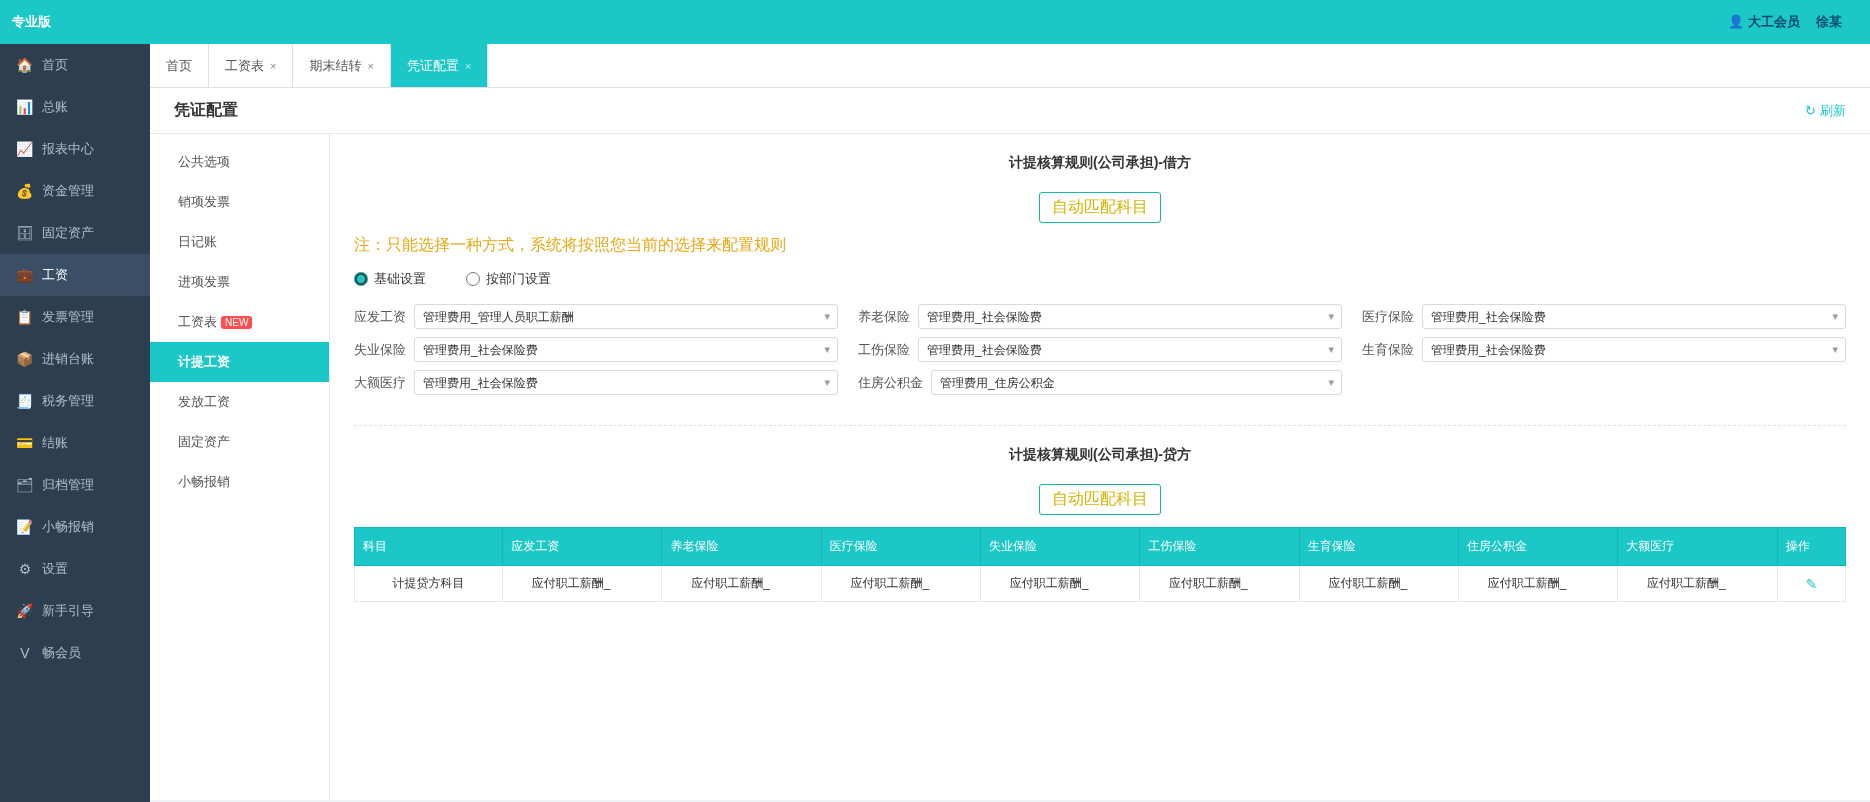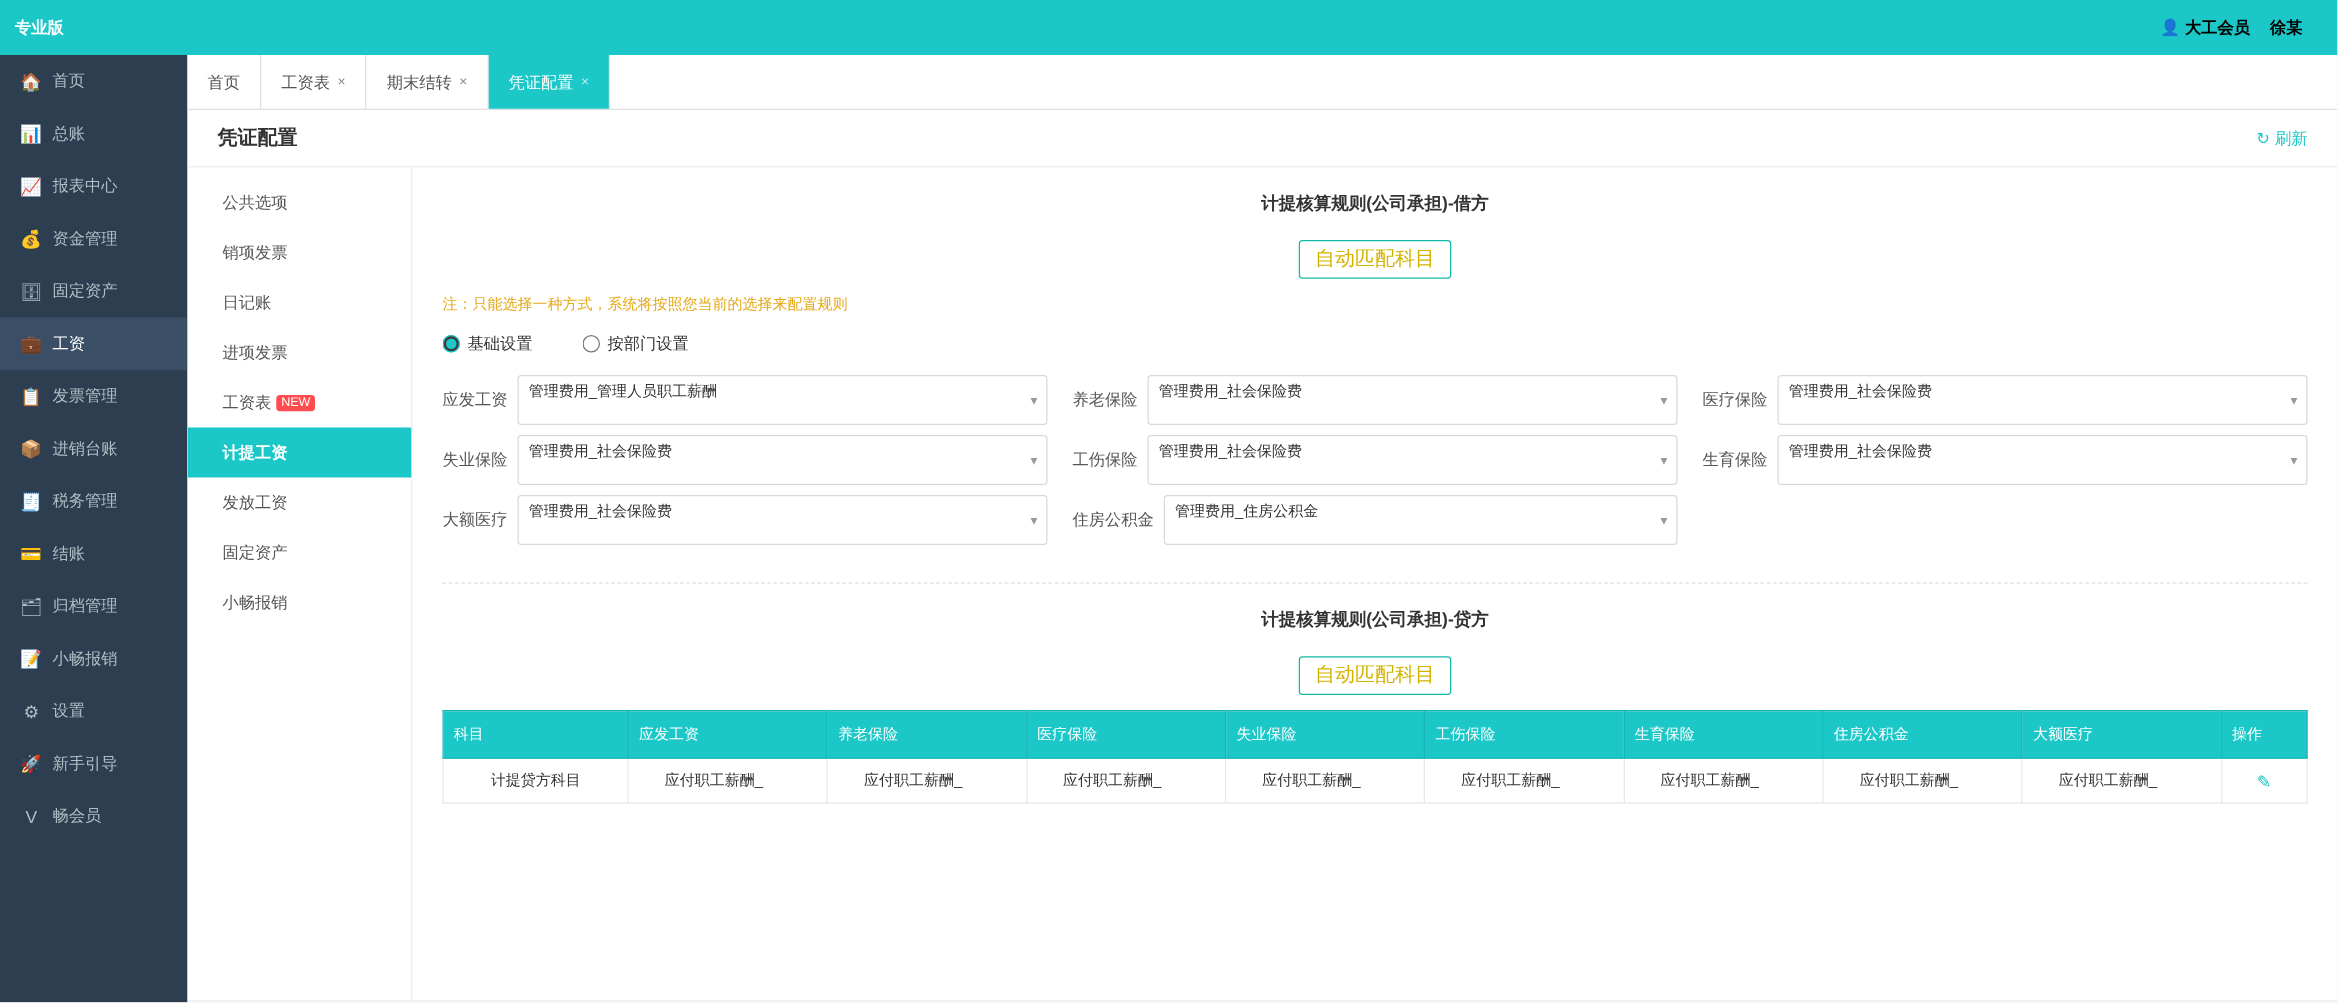--- a/index.html
+++ b/index.html
@@ -177,21 +177,21 @@
     .section-title {
       font-size: 14px;
       font-weight: bold;
       color: #333;
       margin-bottom: 12px;
       padding-bottom: 8px;
     }
 
     .section-note {
       color: #e6a817;
-      font-size: 12px;
+      font-size: 16px;
       margin-bottom: 14px;
     }
 
     .section-header {
       display: flex;
       align-items: center;
       justify-content: space-between;
       margin-bottom: 12px;
       flex-direction: column;
     }
@@ -262,21 +262,21 @@
       right: 8px;
       color: #999;
       pointer-events: none;
       font-size: 11px;
     }
 
     .select-wrapper select {
       width: 100%;
       border: 1px solid #d9d9d9;
       background: white;
-      padding: 5px 24px 19px 8px;
+      padding: 5px 24px 4px 8px;
       font-size: 12px;
       color: #333;
       cursor: pointer;
       appearance: none;
       -webkit-appearance: none;
       border-radius: 3px;
       outline: none;
     }
 
     
@@ -333,21 +333,21 @@
     
     ::-webkit-scrollbar { width: 6px; height: 6px; }
     ::-webkit-scrollbar-track { background: #f1f1f1; }
     ::-webkit-scrollbar-thumb { background: #ccc; border-radius: 3px; }
 
     .top-right {
       margin-left: auto;
       display: flex;
       align-items: center;
       gap: 16px;
-      color: #000000;
+      color: #0c4a6e;
       font-size: 13px;
       padding-right: 16px;
     }
   </style>
 </head>
 <body>
 
 <div class="top-bar">
   <span>专业版</span>
   <div class="top-right">

